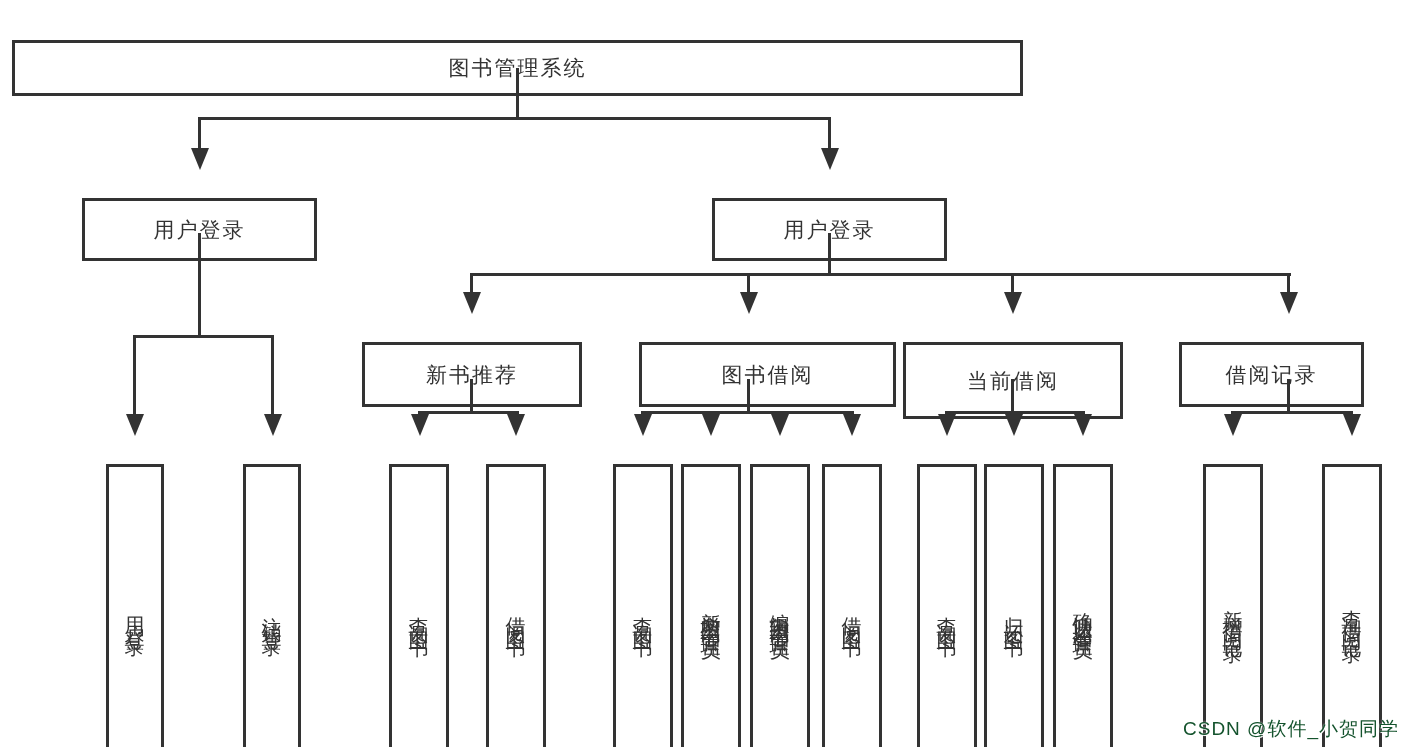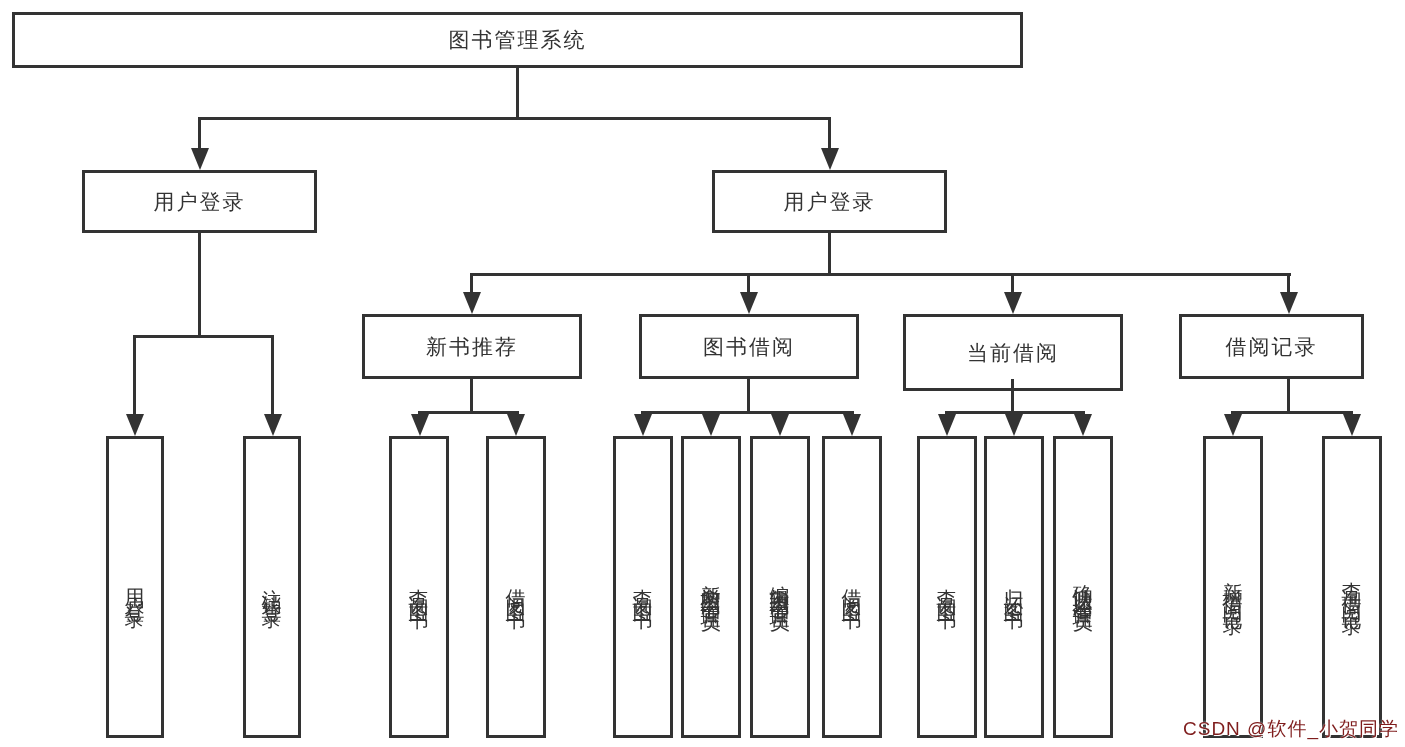--- a/index.html
+++ b/index.html
@@ -13,20 +13,21 @@
   }
   .box {
     position: absolute;
     box-sizing: border-box;
     border: 3px solid #333333;
     background: #ffffff;
     display: flex;
     align-items: center;
     justify-content: center;
     color: #333333;
+    margin-top: 28px;
   }
   .hlabel {
     font-size: 21px;
     letter-spacing: 2px;
     white-space: nowrap;
     color: #333333;
   }
   .vlabel {
     writing-mode: vertical-rl;
     font-size: 20px;
@@ -46,21 +47,21 @@
     border-left: 9px solid transparent;
     border-right: 9px solid transparent;
     border-top: 22px solid #333333;
   }
   .watermark {
     position: absolute;
     left: 1183px;
     top: 716px;
     font-size: 19px;
     letter-spacing: 1px;
-    color: #7f1d1d;
+    color: #14532d;
     text-shadow: 0 0 2px #ffffff, 1px 1px 0 #ffffff;
     z-index: 10;
     white-space: nowrap;
   }
 </style>
 </head>
 <body>
 
 <div id="canvas">
 
@@ -96,21 +97,21 @@
   <div class="line" style="left:747px; top:275px; width:3px; height:19px;"></div>
   <div class="arrow" style="left:740px; top:292px;"></div>
   <div class="line" style="left:1011px; top:275px; width:3px; height:19px;"></div>
   <div class="arrow" style="left:1004px; top:292px;"></div>
   <div class="line" style="left:1287px; top:275px; width:3px; height:19px;"></div>
   <div class="arrow" style="left:1280px; top:292px;"></div>
 
   <div class="box" style="left:362px; top:314px; width:220px; height:65px;">
     <span class="hlabel">新书推荐</span>
   </div>
-  <div class="box" style="left:639px; top:314px; width:220px; height:65px;">
+  <div class="box" style="left:639px; top:314px; width:257px; height:65px;">
     <span class="hlabel">图书借阅</span>
   </div>
   <div class="box" style="left:903px; top:314px; width:220px; height:77px;">
     <span class="hlabel">当前借阅</span>
   </div>
   <div class="box" style="left:1179px; top:314px; width:185px; height:65px;">
     <span class="hlabel">借阅记录</span>
   </div>
 
   <div class="line" style="left:470px; top:379px; width:3px; height:34px;"></div>

